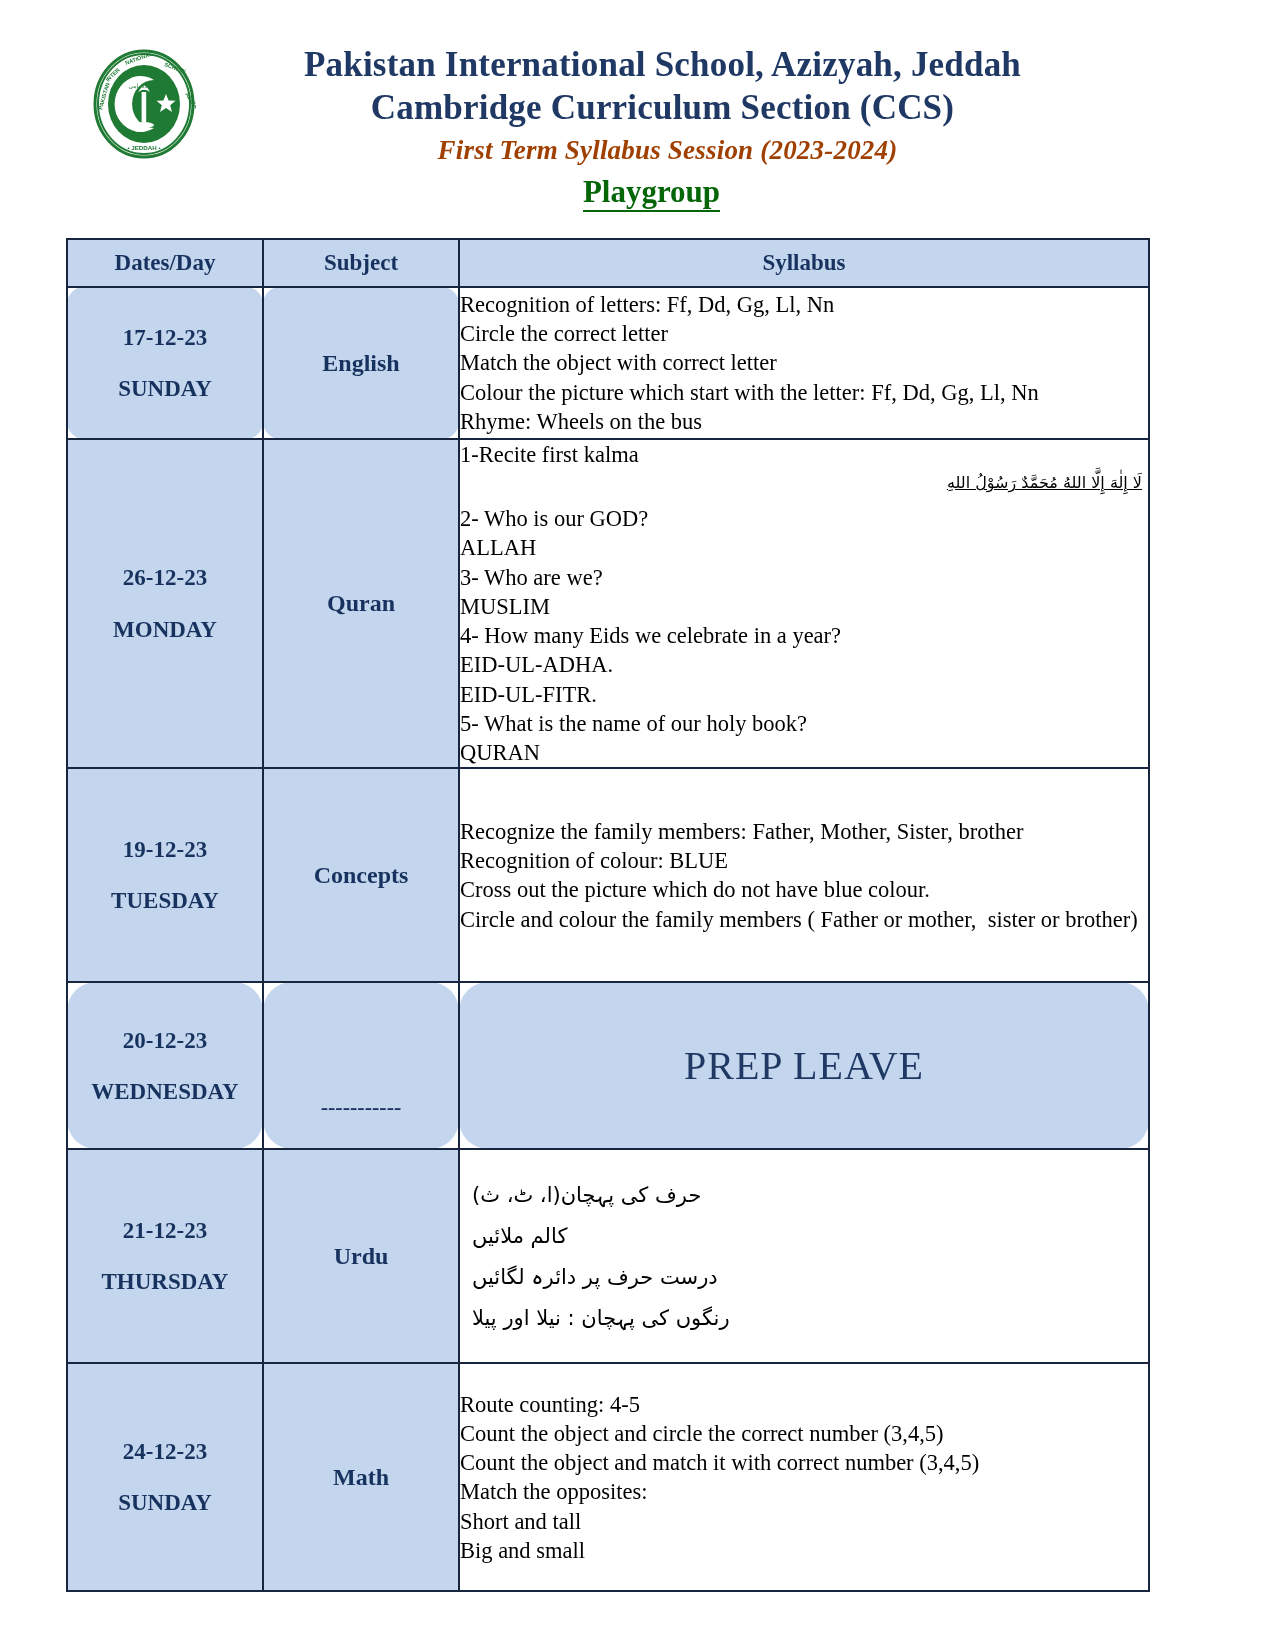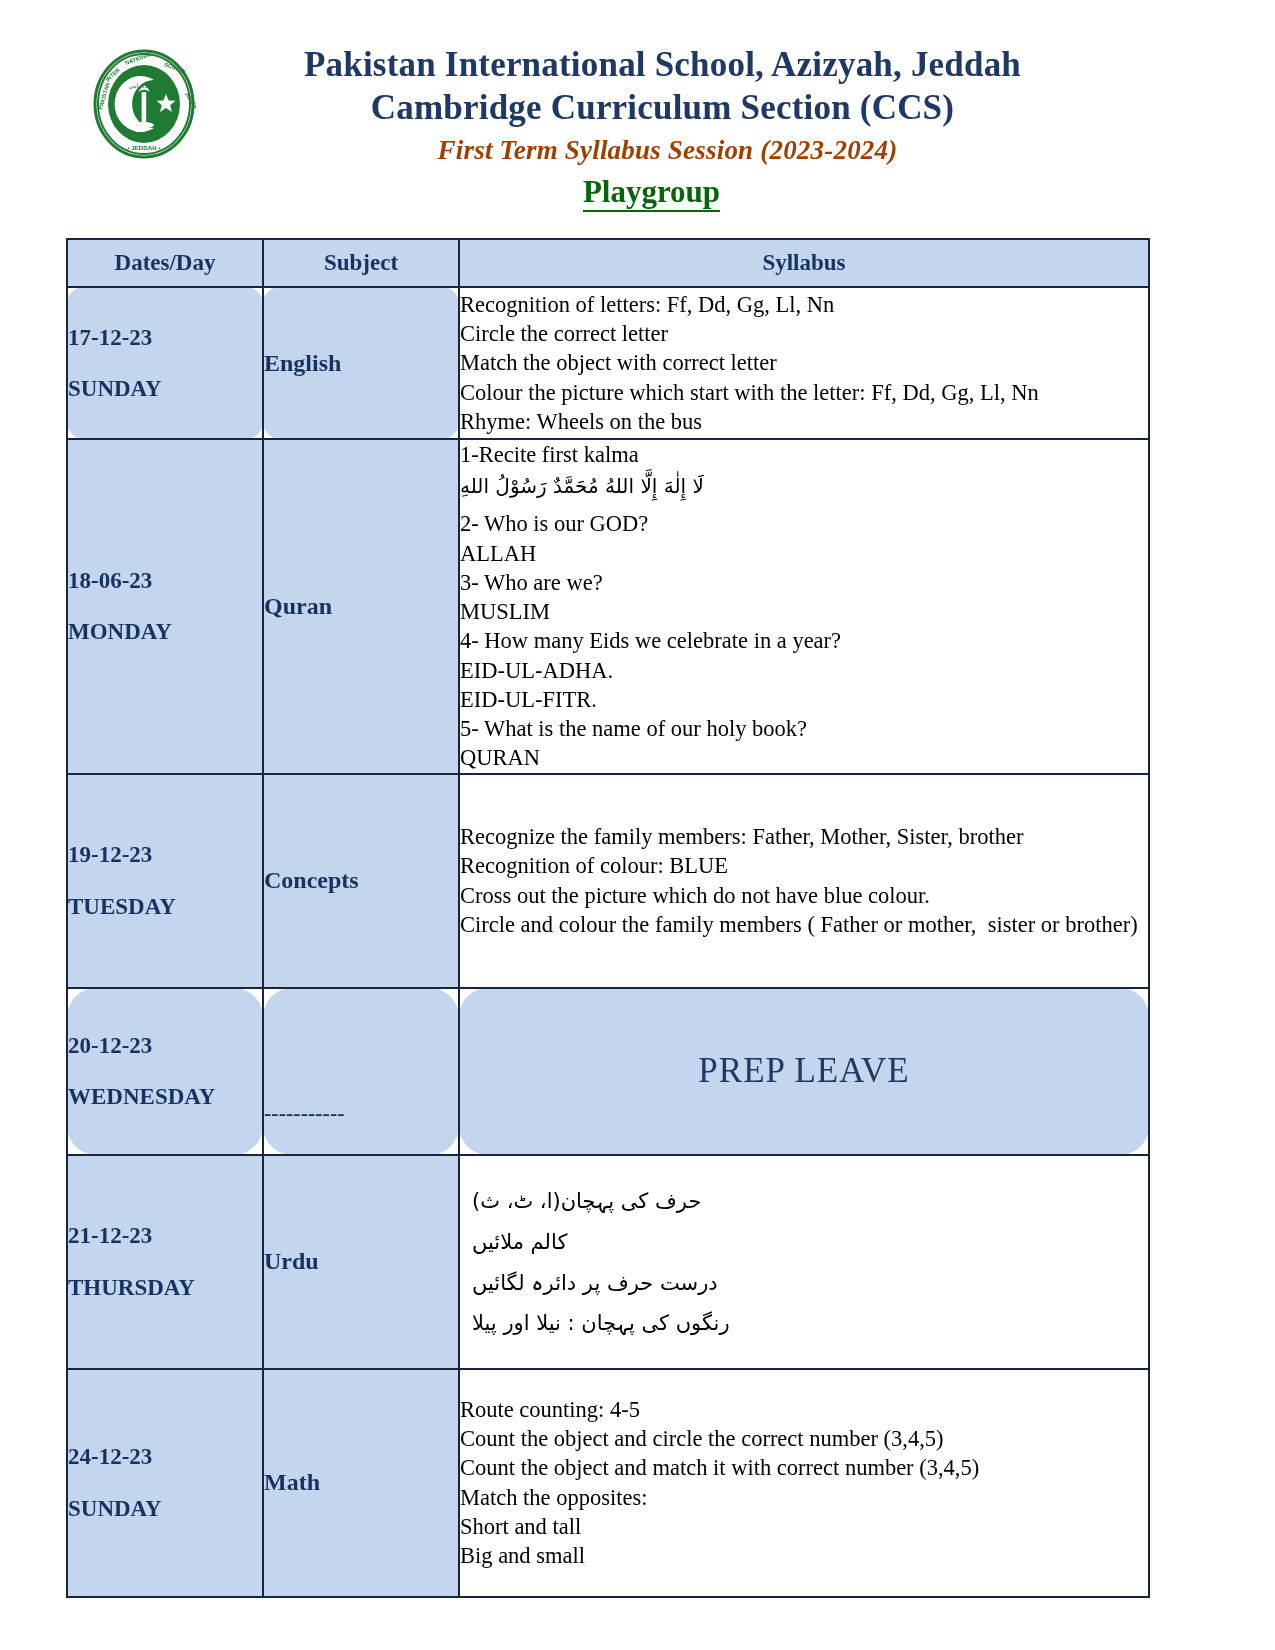--- a/index.html
+++ b/index.html
@@ -102,20 +102,21 @@
     font-weight: bold;
     font-size: 23px;
     height: 46px;
     text-align: center;
   }
 
   td.date-cell, td.subj-cell {
     background: #C3D6ED;
     color: #17325E;
     font-weight: bold;
+    text-align: center;
   }
 
   td.date-cell {
     font-size: 23px;
     line-height: 1.1;
   }
   td.date-cell .dd { display: block; margin-bottom: 26px; }
   td.date-cell .dy { display: block; }
 
   td.subj-cell {
@@ -135,42 +136,43 @@
     line-height: 1.30;
     padding: 6px 12px 8px 12px;
     vertical-align: top;
   }
 
   td.syl-cell.prep {
     background: #C3D6ED;
     text-align: center;
     vertical-align: middle;
     color: #1F3864;
-    font-size: 35px;
+    font-size: 40px;
     letter-spacing: 1px;
     padding: 0;
   }
 
   td.syl-cell.urdu {
     direction: rtl;
     text-align: left;
     font-size: 21px;
     line-height: 1.95;
     padding: 12px 16px 10px 12px;
     font-family: "DejaVu Sans", "Liberation Sans", sans-serif;
   }
 
   .lines div { white-space: pre-wrap; }
 
   .kalma {
-    text-align: left;
+    text-align: right;
     direction: rtl;
-    font-size: 20px;
+    font-size: 16px;
     padding: 4px 6px 10px 0;
     font-family: "DejaVu Sans", "Liberation Sans", sans-serif;
+    text-decoration: underline;
   }
 
   
   tr.r-english td { height: 150px; border-radius: 17px; }
   tr.r-quran   td { height: 315px; }
   tr.r-concepts td { height: 212px; }
   tr.r-prep    td { height: 137px; border-radius: 29px; }
   tr.r-urdu    td { height: 190px; }
   tr.r-math    td { height: 226px; }
 </style>
@@ -248,21 +250,21 @@
               <div>Circle the correct letter</div>
               <div>Match the object with correct letter</div>
               <div>Colour the picture which start with the letter: Ff, Dd, Gg, Ll, Nn</div>
               <div>Rhyme: Wheels on the bus</div>
             </div>
           </td>
         </tr>
 
         <tr class="r-quran">
           <td class="date-cell">
-            <span class="dd">18-06-23</span>
+            <span class="dd">26-12-23</span>
             <span class="dy">MONDAY</span>
           </td>
           <td class="subj-cell">Quran</td>
           <td class="syl-cell">
             <div class="lines">
               <div>1-Recite first kalma</div>
               <div class="kalma">لَا إِلٰهَ إِلَّا اللهُ مُحَمَّدٌ رَسُوْلُ اللهِ</div>
               <div>2- Who is our GOD?</div>
               <div>ALLAH</div>
               <div>3- Who are we?</div>

